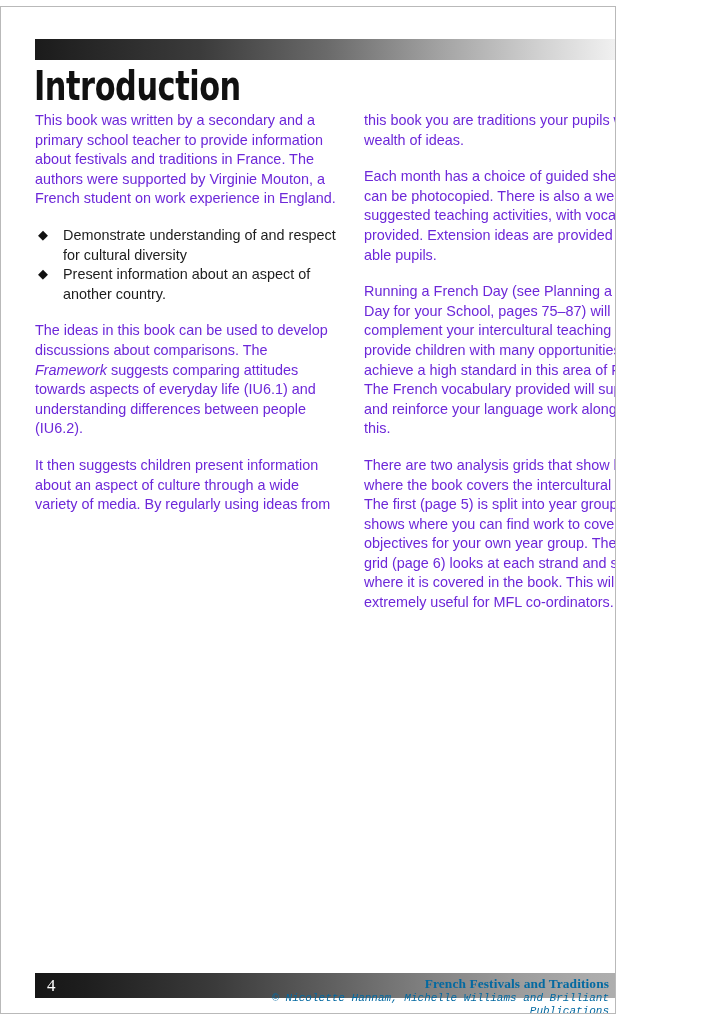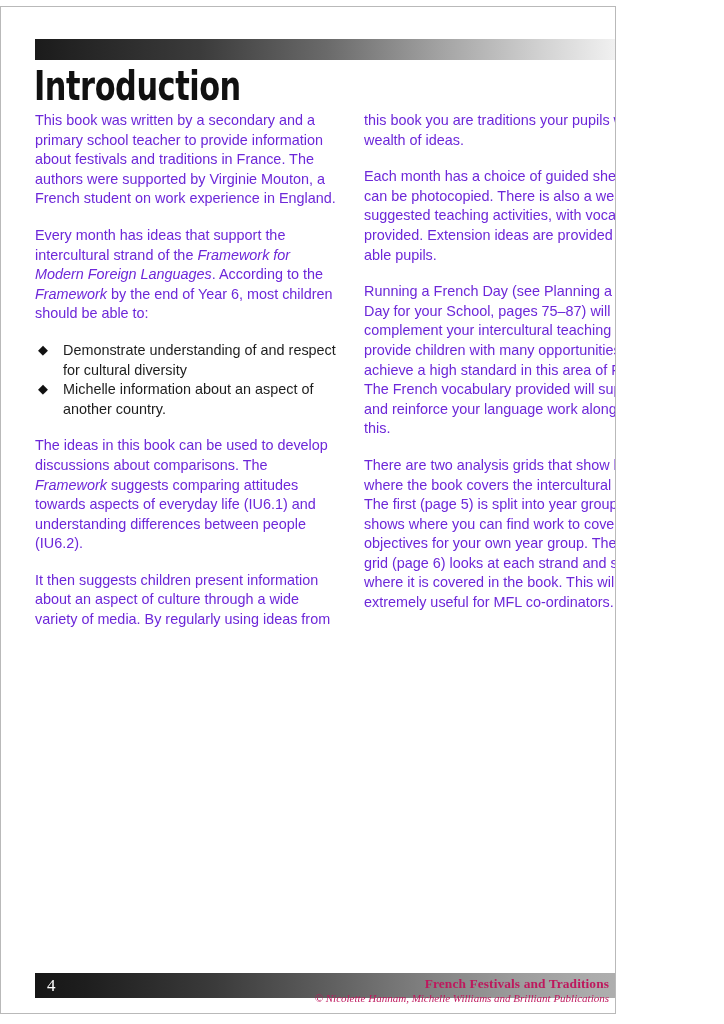--- a/index.html
+++ b/index.html
@@ -133,60 +133,59 @@
     font-size: 17px;
     line-height: 21px;
     color: #ffffff;
   }
   .footer-text {
     position: absolute;
     right: 6px;
     top: 969px;
     width: 420px;
     text-align: right;
-    color: #be185d;
+    color: #0369a1;
   }
   .footer-title {
     font-family: "Liberation Serif", serif;
     font-weight: bold;
     font-size: 13.4px;
     line-height: 15px;
     letter-spacing: 0.1px;
   }
   .footer-credit {
-    font-family: Liberation Serif, serif;
+    font-family: Liberation Mono, monospace;
     font-style: italic;
     font-size: 11px;
     line-height: 13px;
     margin-top: 1px;
   }
 </style>
 </head>
 <body>
 
 <div class="page">
 
   <div class="header-rule"></div>
 
   <h1 class="page-title">Introduction</h1>
 
   <div class="columns">
 
     <div class="col">
       <p class="para">This book was written by a secondary and a primary school teacher to provide information about festivals and traditions in France. The authors were supported by Virginie Mouton, a French student on work experience in England.</p>
-      <p class="para">Every month has ideas that support the intercultural strand of the <em class="it">Framework for Modern Foreign Languages</em>. According to the <em class="it">Framework</em> by the end of Year 6, most children should be able to:</p>
 
       <ul class="bullet-list">
         <li class="bullet-item">
           <span class="dia">◆</span>
           <span>Demonstrate understanding of and respect for cultural diversity</span>
         </li>
         <li class="bullet-item">
           <span class="dia">◆</span>
-          <span>Michelle information about an aspect of another country.</span>
+          <span>Present information about an aspect of another country.</span>
         </li>
       </ul>
 
       <p class="para">The ideas in this book can be used to develop discussions about comparisons. The <em class="it">Framework</em> suggests comparing attitudes towards aspects of everyday life (IU6.1) and understanding differences between people (IU6.2).</p>
       <p class="para">It then suggests children present information about an aspect of culture through a wide variety of media. By regularly using ideas from</p>
     </div>
 
     <div class="col">
       <p class="para">this book you are traditions your pupils with a wealth of ideas.</p>
       <p class="para">Each month has a choice of guided sheets that can be photocopied. There is also a wealth of suggested teaching activities, with vocabulary provided. Extension ideas are provided for more able pupils.</p>

